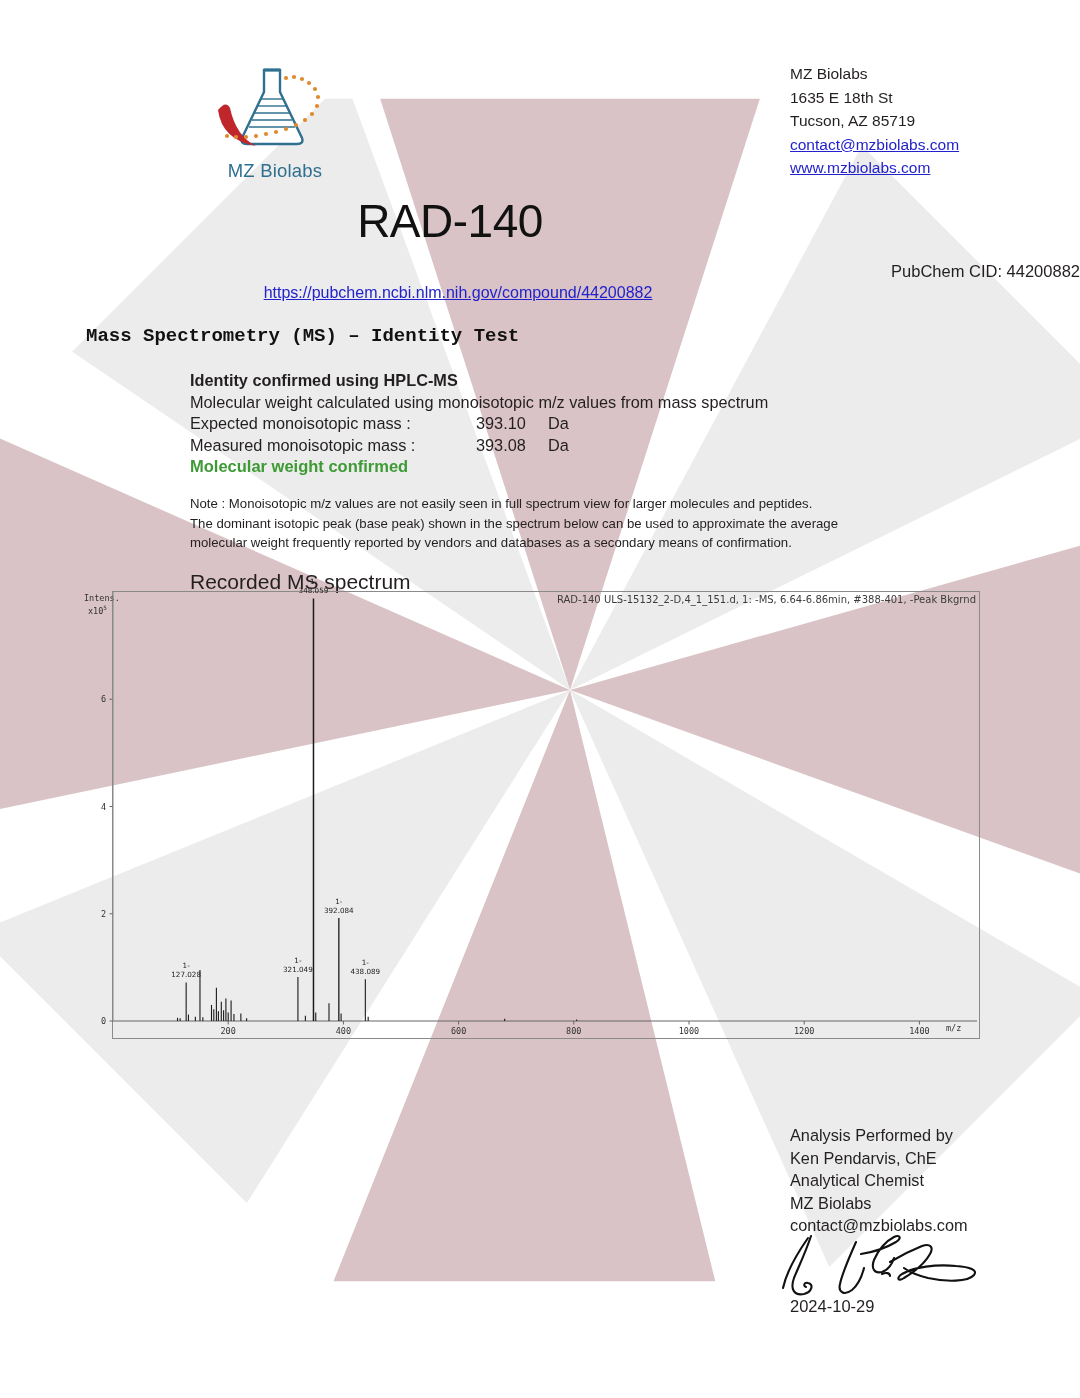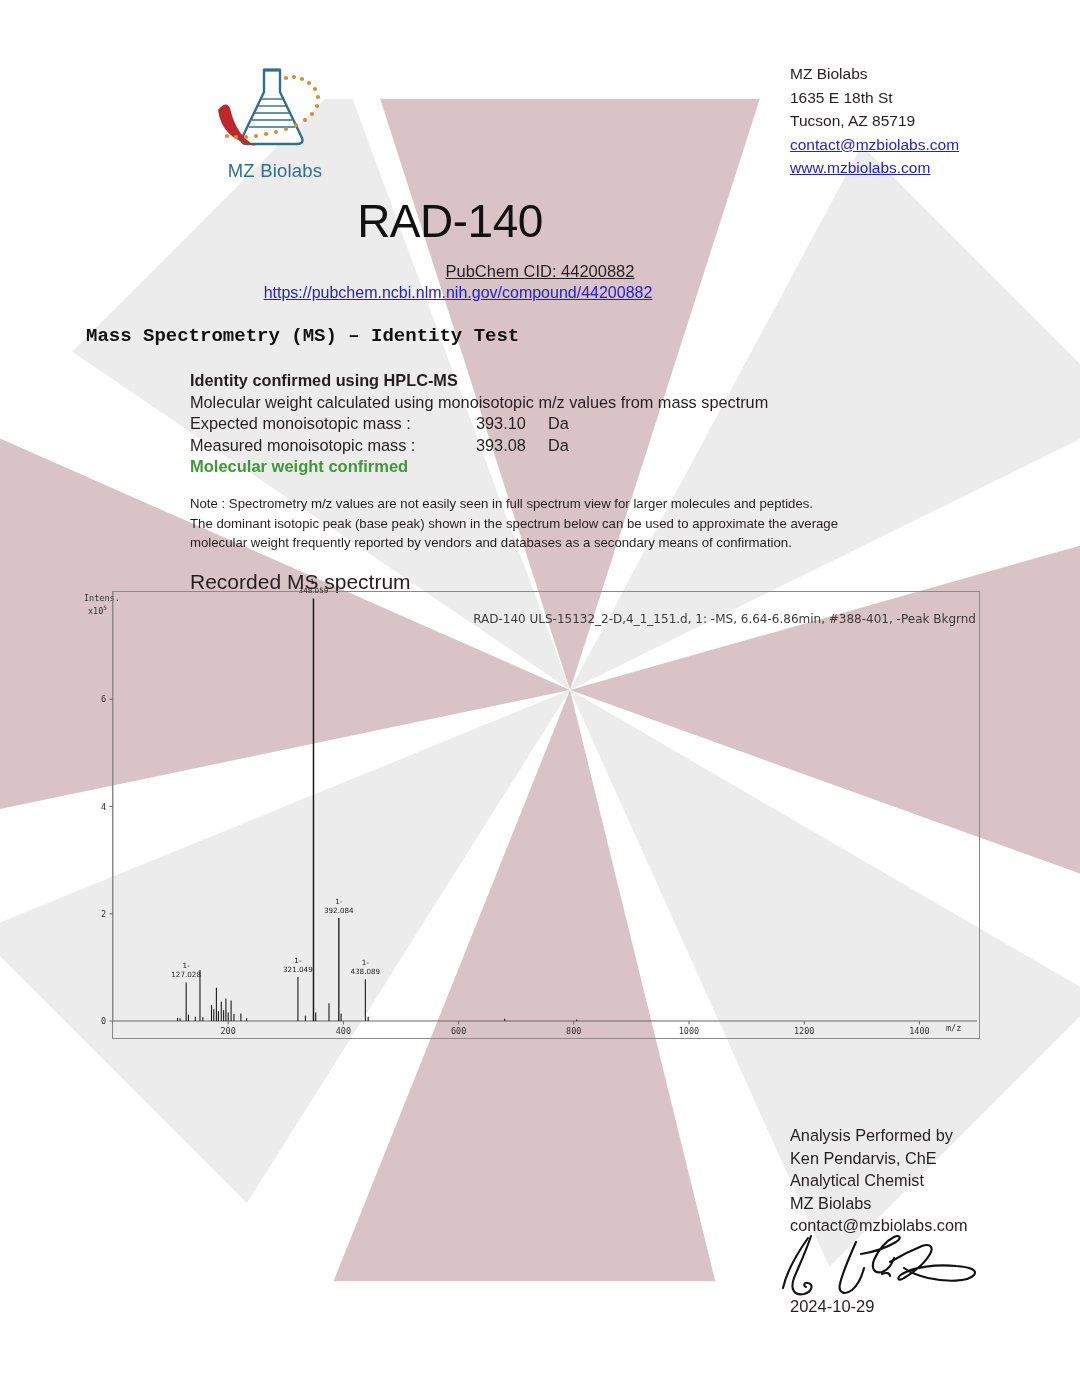--- a/index.html
+++ b/index.html
@@ -19,21 +19,21 @@
   
   .addr{left:790px;top:62px;font-size:15.5px;line-height:23.5px;color:#231f20;}
   .addr a{color:#2222cc;text-decoration:underline;}
 
   
   .logo-wrap{left:190px;top:62px;width:170px;text-align:center;}
   .logo-name{font-size:18.5px;color:#2f6f8f;letter-spacing:.2px;margin-top:2px;}
 
   
   .title{left:0;top:194px;width:900px;text-align:center;font-size:46px;letter-spacing:-.5px;color:#111;}
-  .cid{left:0;top:262px;width:1080px;text-align:center;font-size:16.5px;color:#231f20;text-decoration:underline;}
+  .cid{left:0;top:262px;width:1080px;text-align:right;font-size:16.5px;color:#231f20;}
   .cidurl{left:0;top:284px;width:916px;text-align:center;font-size:16px;}
   .cidurl a{color:#2222cc;text-decoration:underline;}
 
   
   .sec-h{left:86px;top:325px;font-size:19px;font-weight:bold;color:#111;font-family:Liberation Mono, monospace;}
 
   
   .body-block{left:190px;top:370px;width:700px;font-size:16.3px;line-height:21.5px;color:#231f20;}
   .body-block .b{font-weight:bold;}
   .row{display:flex;}
@@ -46,21 +46,21 @@
 
   
   .spec-cap{left:190px;top:570px;font-size:21px;color:#231f20;}
 
   
   #chart{left:84px;top:591px;width:896px;height:448px;}
   .chart-border{position:absolute;left:28px;top:0;right:0;bottom:0;border:1px solid #8a8a8a;background:transparent;}
   .axis-title{position:absolute;font-size:8.5px;color:#333;font-family:"DejaVu Sans Mono", monospace;}
   .ytick{position:absolute;font-size:8.5px;color:#333;text-align:right;width:16px;font-family:"DejaVu Sans Mono", monospace;}
   .xtick{position:absolute;font-size:8.5px;color:#333;text-align:center;width:40px;font-family:"DejaVu Sans Mono", monospace;}
-  .run-label{position:absolute;right:4px;top:21px;font-size:12px;color:#3b3b3b;white-space:nowrap;font-family:"DejaVu Sans", sans-serif;}
+  .run-label{position:absolute;right:4px;top:3px;font-size:10px;color:#3b3b3b;white-space:nowrap;font-family:"DejaVu Sans", sans-serif;}
   .peaklabel{position:absolute;font-size:7.2px;color:#222;text-align:center;white-space:nowrap;line-height:8.6px;font-family:"DejaVu Sans", sans-serif;}
 
   
   .signoff{left:790px;top:1118px;font-size:16.3px;line-height:22.5px;color:#231f20;margin-top:6px;}
   .sigdate{left:790px;top:1297px;font-size:16.5px;color:#231f20;}
   #sigimg{left:778px;top:1232px;}
 </style>
 </head>
 <body>
 
@@ -147,21 +147,21 @@
     </div>
     <div class="row">
       <span class="lbl">Measured monoisotopic mass :</span>
       <span class="val">393.08</span>
       <span>Da</span>
     </div>
     <div class="ok">Molecular weight confirmed</div>
   </div>
 
   <div class="abs note">
-    <div>Note : Spectrometry m/z values are not easily seen in full spectrum view for larger molecules and peptides.</div>
+    <div>Note : Monoisotopic m/z values are not easily seen in full spectrum view for larger molecules and peptides.</div>
     <div>The dominant isotopic peak (base peak) shown in the spectrum below can be used to approximate the average</div>
     <div>molecular weight frequently reported by vendors and databases as a secondary means of confirmation.</div>
   </div>
 
   <div class="abs spec-cap">Recorded MS spectrum</div>
 
   <div class="abs" id="chart">
     <div class="chart-border"></div>
     <div class="axis-title" style="left:0px;top:2px;">Intens.</div>
     <div class="axis-title" style="left:4px;top:13px;">x10<tspan style="font-size:6px;vertical-align:super;">5</tspan></div>

